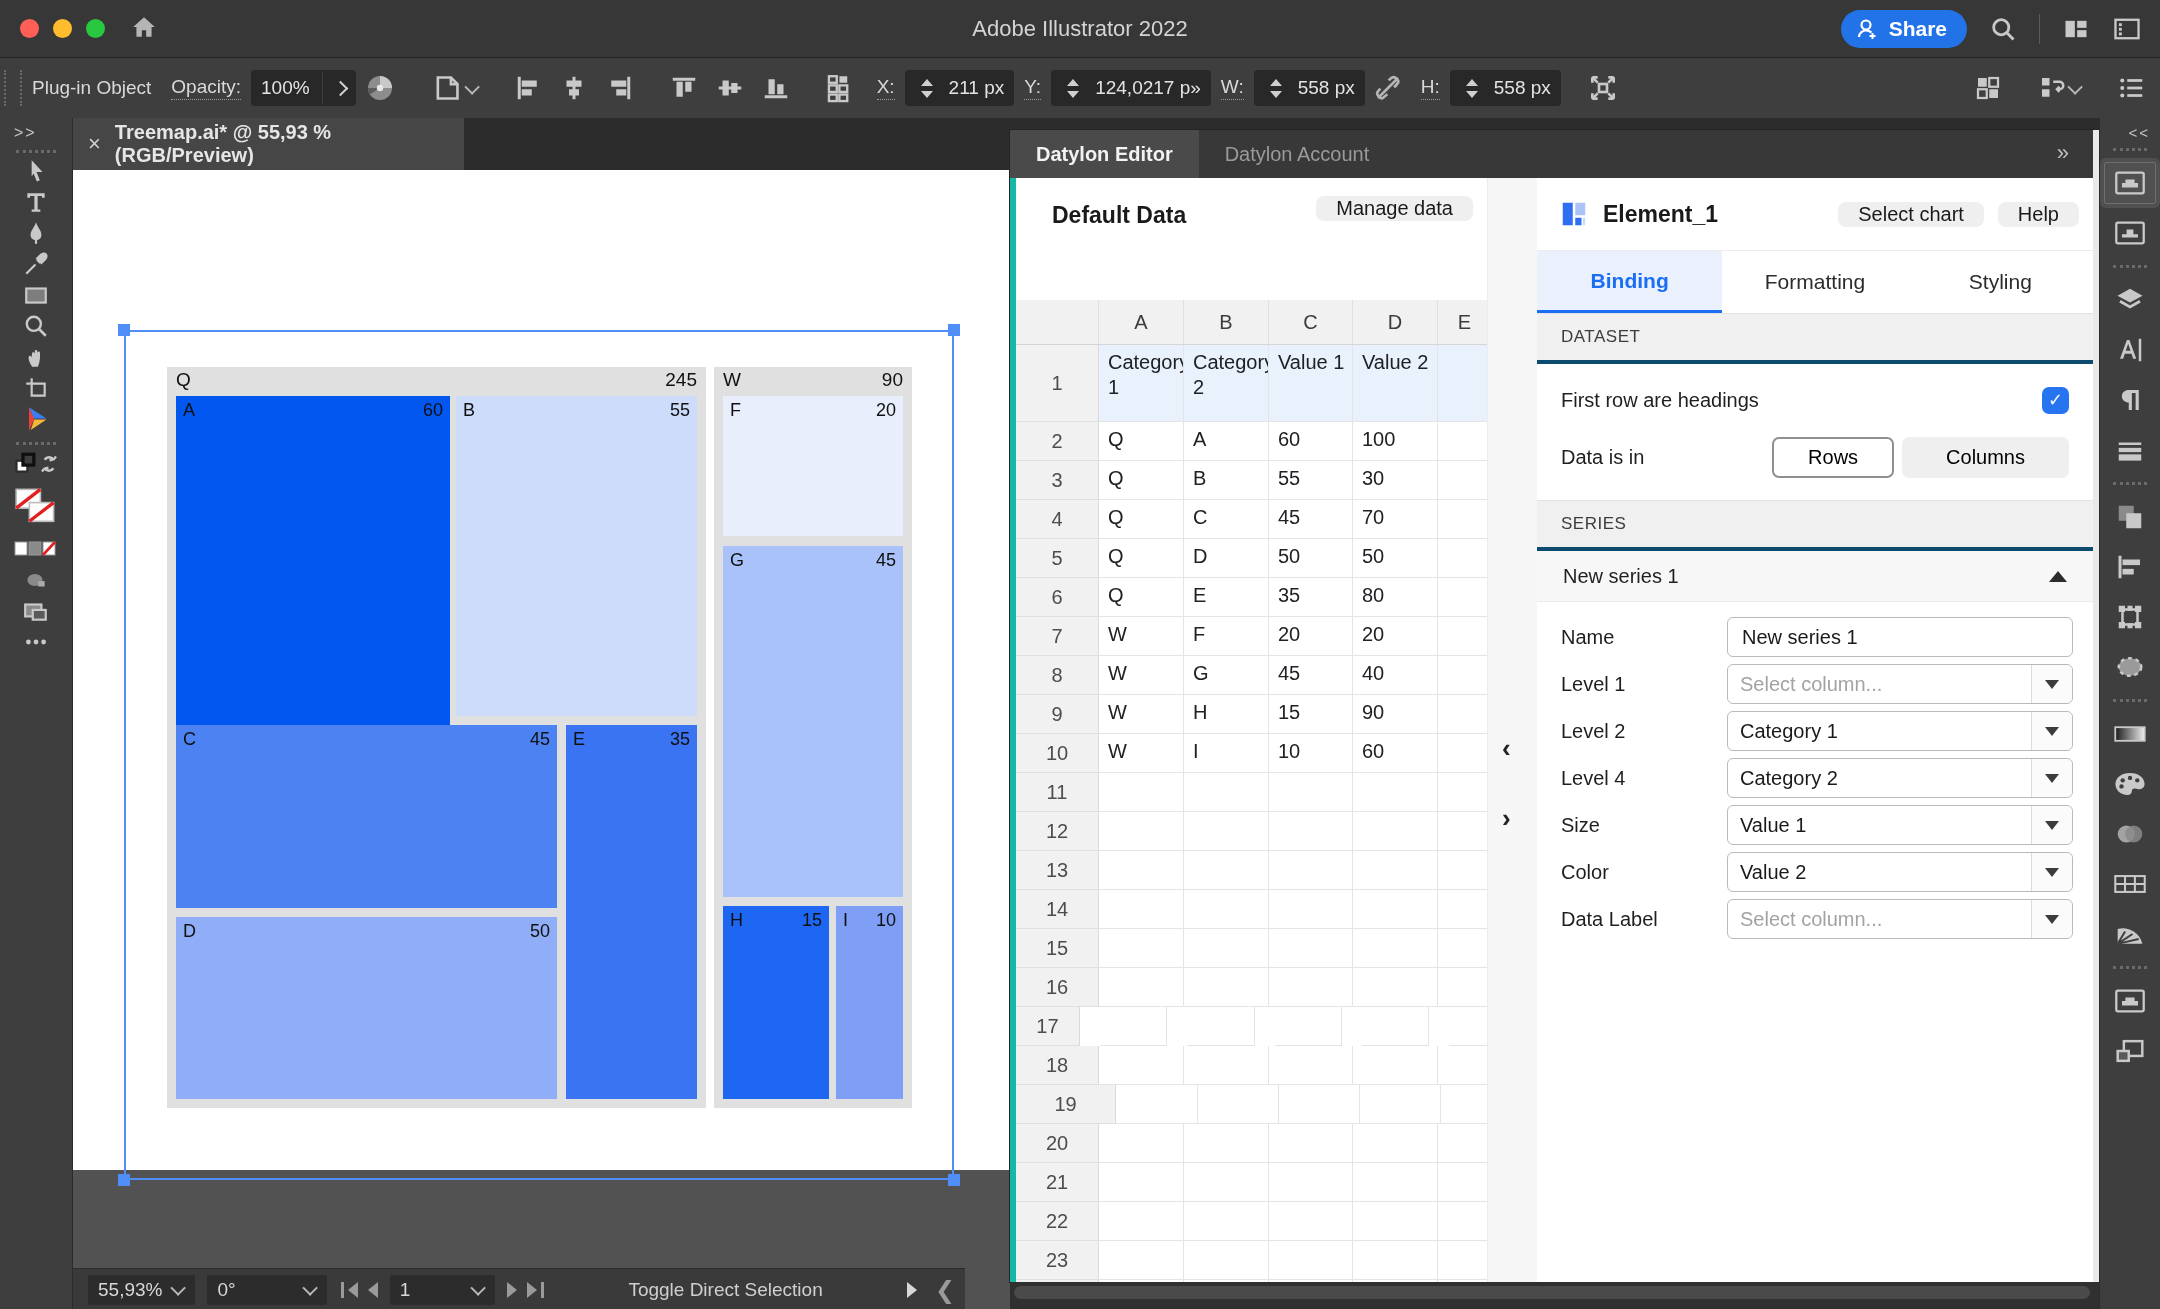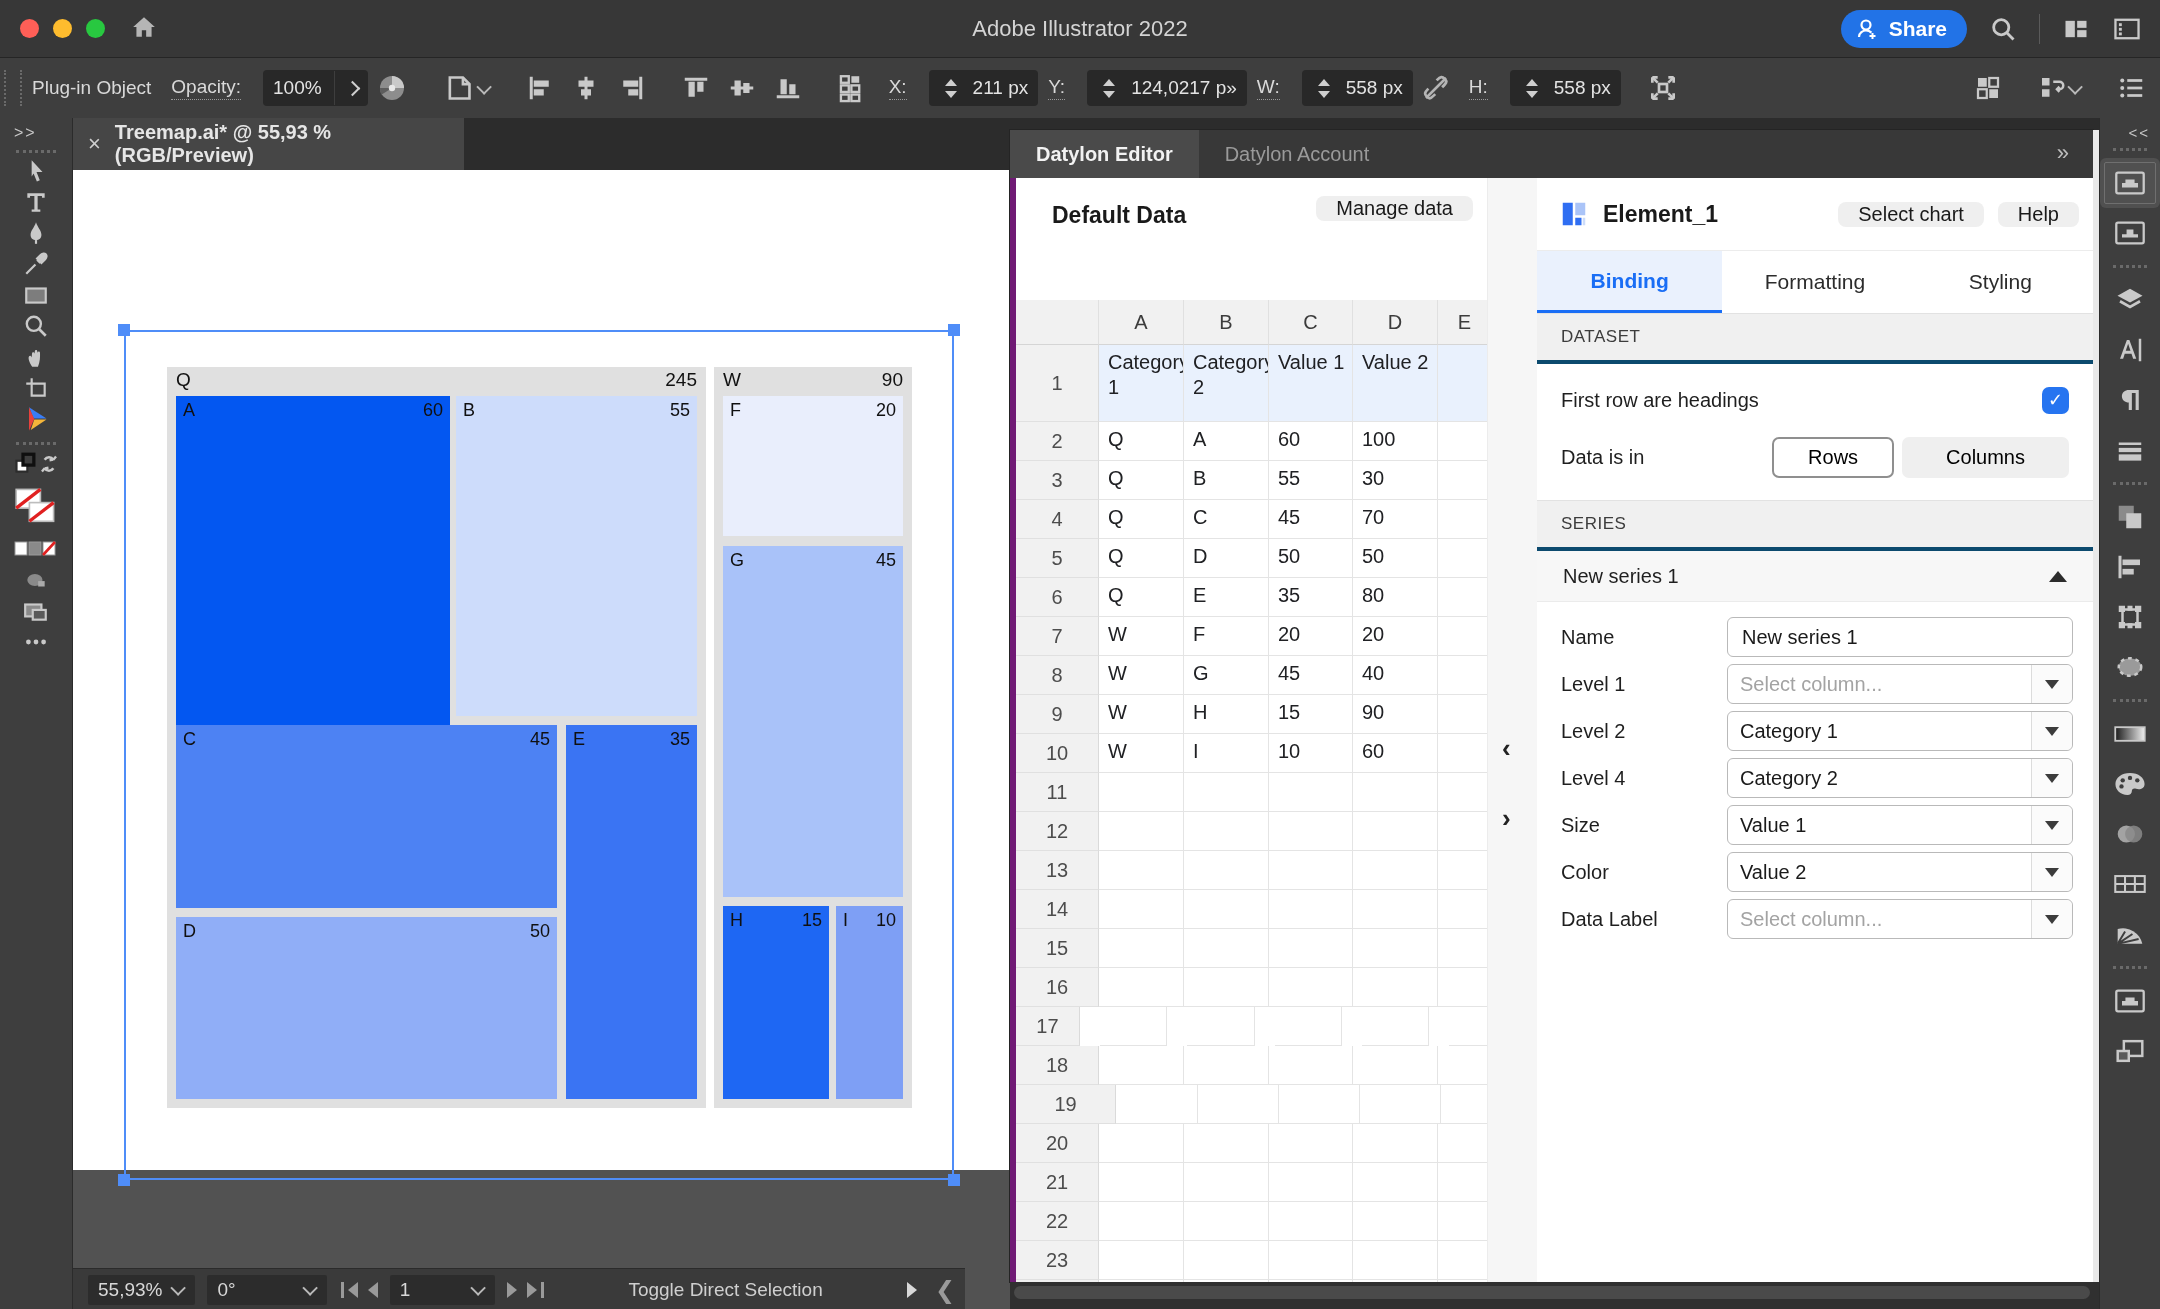--- a/index.html
+++ b/index.html
@@ -17,21 +17,21 @@
   .share-pill{display:flex;align-items:center;gap:10px;background:#2273e7;color:#fff;
               border-radius:999px;padding:7px 20px 7px 14px;font-size:21px;font-weight:bold;}
   .tb-divider{width:1px;height:30px;background:#5a5a5a;}
   
   .controlbar{position:absolute;left:0;top:58px;width:2160px;height:60px;background:#3e3e3e;
               border-bottom:1px solid #262626;display:flex;align-items:center;color:#d9d9d9;font-size:19px;}
   .cb-grip{width:14px;height:36px;margin-left:4px;border-left:2px dotted #6a6a6a;border-right:2px dotted #6a6a6a;}
   .cb-label{margin:0 10px;white-space:nowrap;}
   .cb-label.dotted{border-bottom:1px dotted #9a9a9a;padding-bottom:1px;}
   .cb-box{display:flex;align-items:center;background:#282828;border-radius:4px;height:36px;
-          padding:0 10px;color:#e3e3e3;gap:10px;margin-left:12px;}
+          padding:0 10px;color:#e3e3e3;gap:10px;}
   .cb-box .sep{width:1px;height:34px;background:#3e3e3e;margin:0 2px;}
   .stepper{display:flex;flex-direction:column;align-items:center;justify-content:center;height:36px;
            padding:0 6px;color:#cfcfcf;}
   .stepper .tri-up{width:0;height:0;border-left:6px solid transparent;border-right:6px solid transparent;
                    border-bottom:7px solid #cfcfcf;margin-bottom:5px;}
   .stepper .tri-dn{width:0;height:0;border-left:6px solid transparent;border-right:6px solid transparent;
                    border-top:7px solid #cfcfcf;}
   .chev-r{width:9px;height:9px;border-top:2px solid #cfcfcf;border-right:2px solid #cfcfcf;transform:rotate(45deg);}
   .chev-d{width:9px;height:9px;border-left:2px solid #b9b9b9;border-bottom:2px solid #b9b9b9;transform:rotate(-45deg) translateY(-2px);}
   .cb-ico{margin:0 8px;display:flex;align-items:center;gap:4px;}
@@ -62,21 +62,21 @@
   .handle{position:absolute;width:12px;height:12px;background:#4f8df8;}
   
   .statusbar{position:absolute;left:72px;top:1268px;width:893px;height:41px;background:#3a3a3a;
              border-top:1px solid #2b2b2b;display:flex;align-items:center;color:#d8d8d8;font-size:19px;z-index:2;}
   .sb-box{display:flex;align-items:center;background:#2c2c2c;height:30px;padding:0 10px;gap:12px;border-radius:2px;}
   .sb-tri-r{width:0;height:0;border-top:8px solid transparent;border-bottom:8px solid transparent;border-left:10px solid #9a9a9a;}
   .sb-tri-l{width:0;height:0;border-top:8px solid transparent;border-bottom:8px solid transparent;border-right:10px solid #9a9a9a;}
   .sb-bar{width:3px;height:16px;background:#9a9a9a;}
   .sb-msg{flex:1;text-align:center;color:#cfcfcf;}
   
-  .panel{position:absolute;left:1010px;top:130px;width:1083px;height:1152px;background:#701a75;z-index:4;
+  .panel{position:absolute;left:1010px;top:130px;width:1083px;height:1152px;background:#14b8a6;z-index:4;
          box-shadow:0 0 0 1px #242424;}
   .panel-tabs{position:absolute;left:0;top:0;right:0;height:48px;background:#383838;display:flex;}
   .ptab{height:48px;display:flex;align-items:center;padding:0 26px;font-size:20px;color:#9a9a9a;}
   .ptab.active{background:#4a4a4a;color:#f2f2f2;font-weight:bold;}
   .panel-collapse{position:absolute;right:22px;top:10px;color:#bdbdbd;font-size:22px;letter-spacing:2px;}
   .data-panel{position:absolute;left:6px;top:48px;width:477px;bottom:0;background:#fff;overflow:hidden;}
   .dp-header{height:74px;display:flex;align-items:center;}
   .dp-title{font-size:23px;font-weight:bold;color:#1a1a1a;margin-left:36px;}
   .btn{background:#efefef;border:none;border-radius:8px;font-size:20px;color:#1a1a1a;
        padding:1px 20px;font-family:inherit;white-space:nowrap;}

